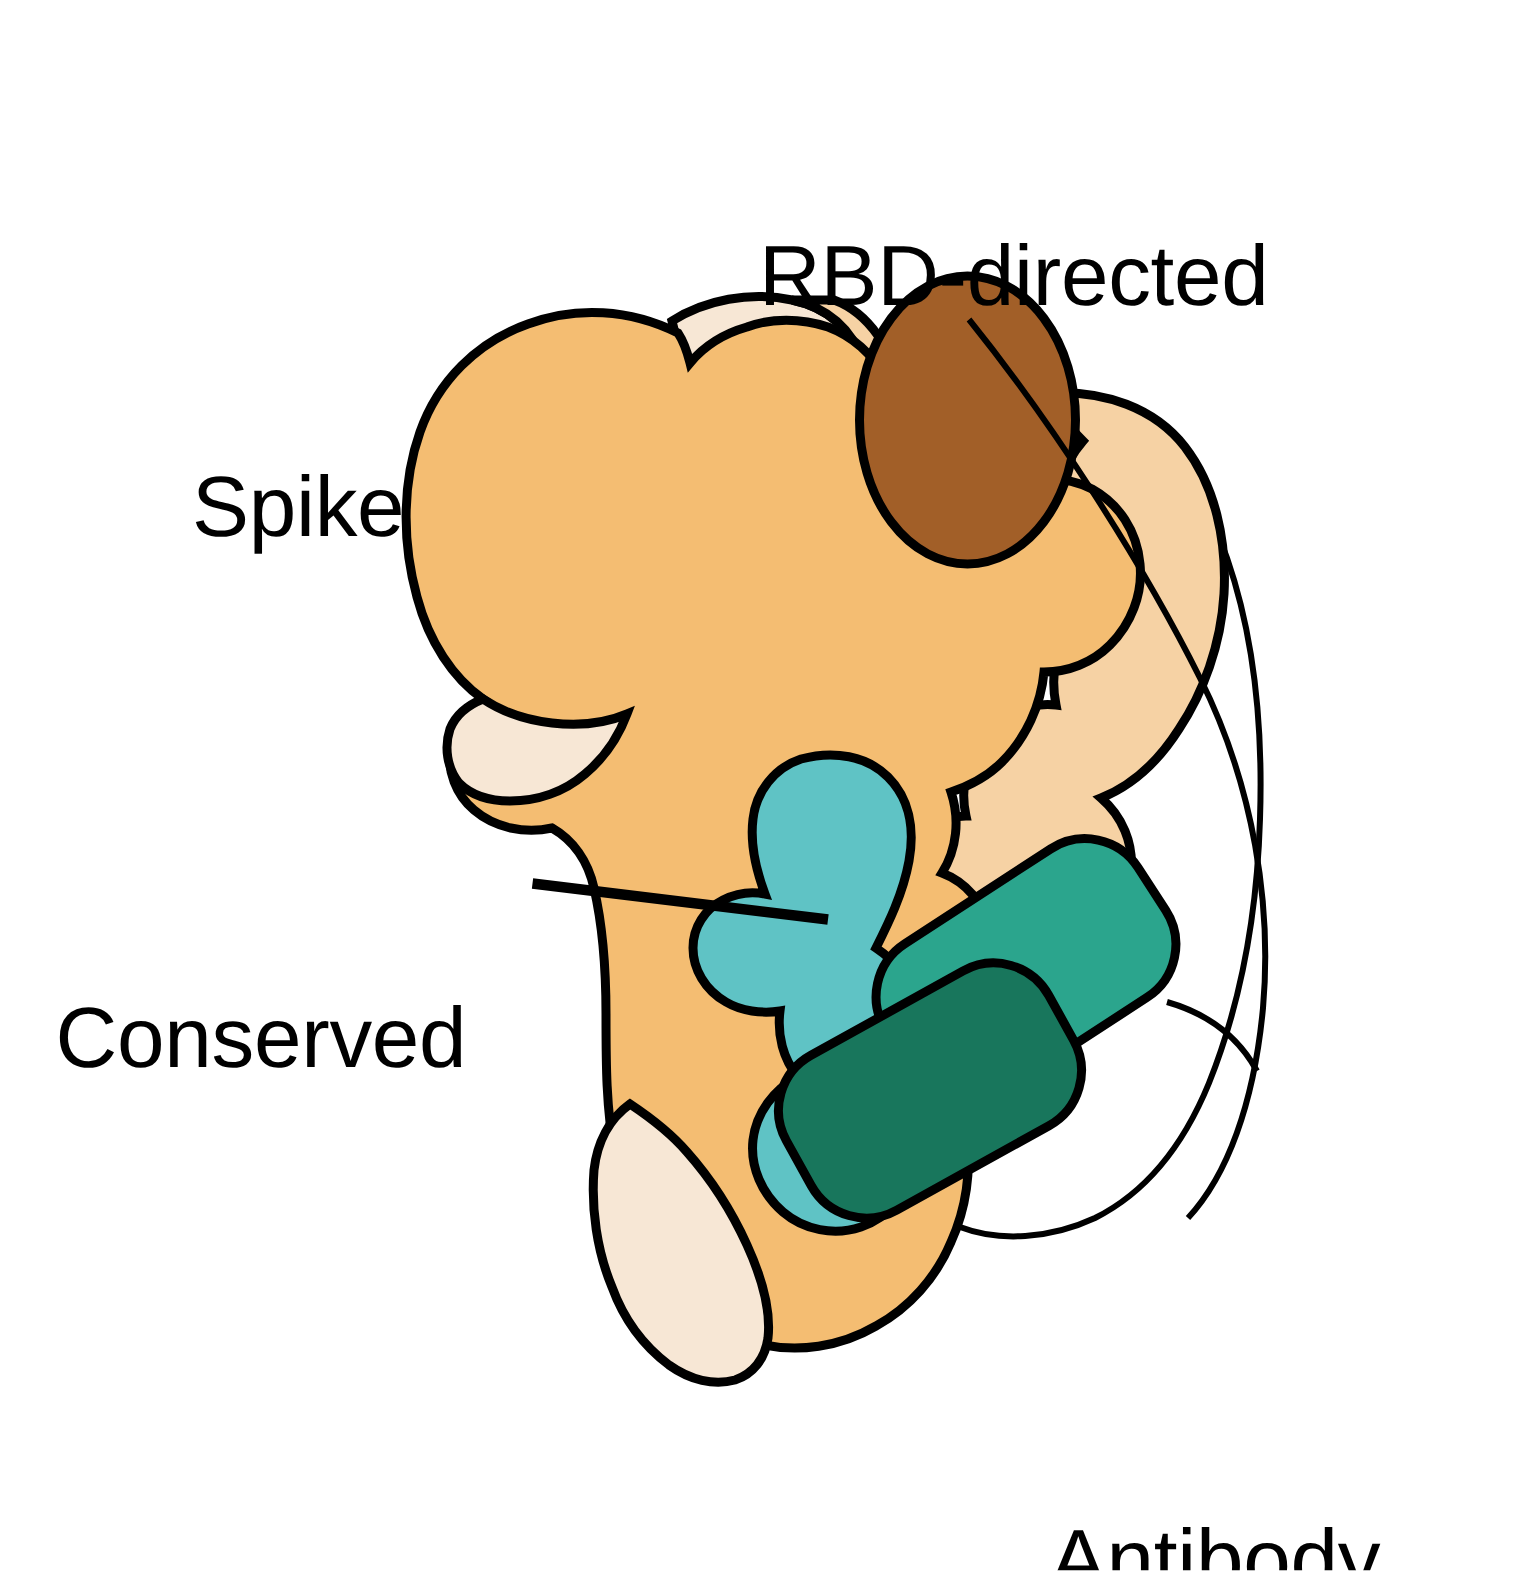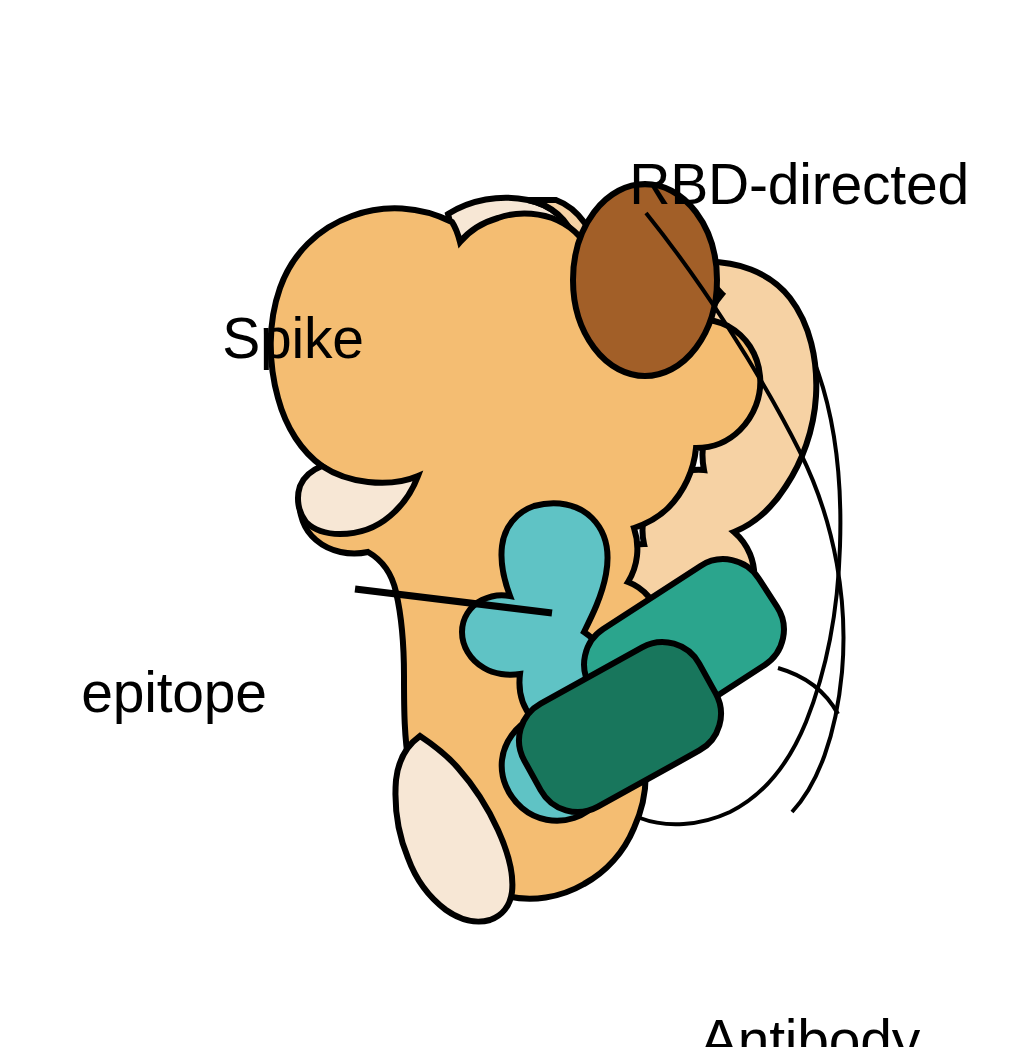--- a/index.html
+++ b/index.html
@@ -29,29 +29,28 @@
   .fig-label {
     position: absolute;
     color: #000000;
     font-size: 57px;
     line-height: 1.14;
     white-space: pre;
     letter-spacing: -0.2px;
   }
   #label-rbd {
     top: 22px;
-    left: 549px;
+    left: 506px;
     width: 420px;
-    text-align: right;
+    text-align: left;
   }
   #label-spike {
     top: 176px;
     left: 128px;
     width: 330px;
-    text-align: center;
   }
   #label-epitope {
     top: 530px;
     left: 4px;
     width: 340px;
     text-align: center;
   }
   #label-antibody {
     top: 878px;
     left: 640px;
@@ -223,21 +222,21 @@
 
   <div class="fig-label" id="label-rbd">
     <span class="label-line">RBD-directed</span>
   </div>
 
   <div class="fig-label" id="label-spike">
     <span class="label-line">Spike</span>
   </div>
 
   <div class="fig-label" id="label-epitope">
-    <span class="label-line">epitope</span>
+    <span class="label-line">Conserved</span>
   </div>
 
   <div class="fig-label" id="label-antibody">
     <span class="label-line">Antibody</span>
     
   </div>
 
 </div>
 
 </body></html>

